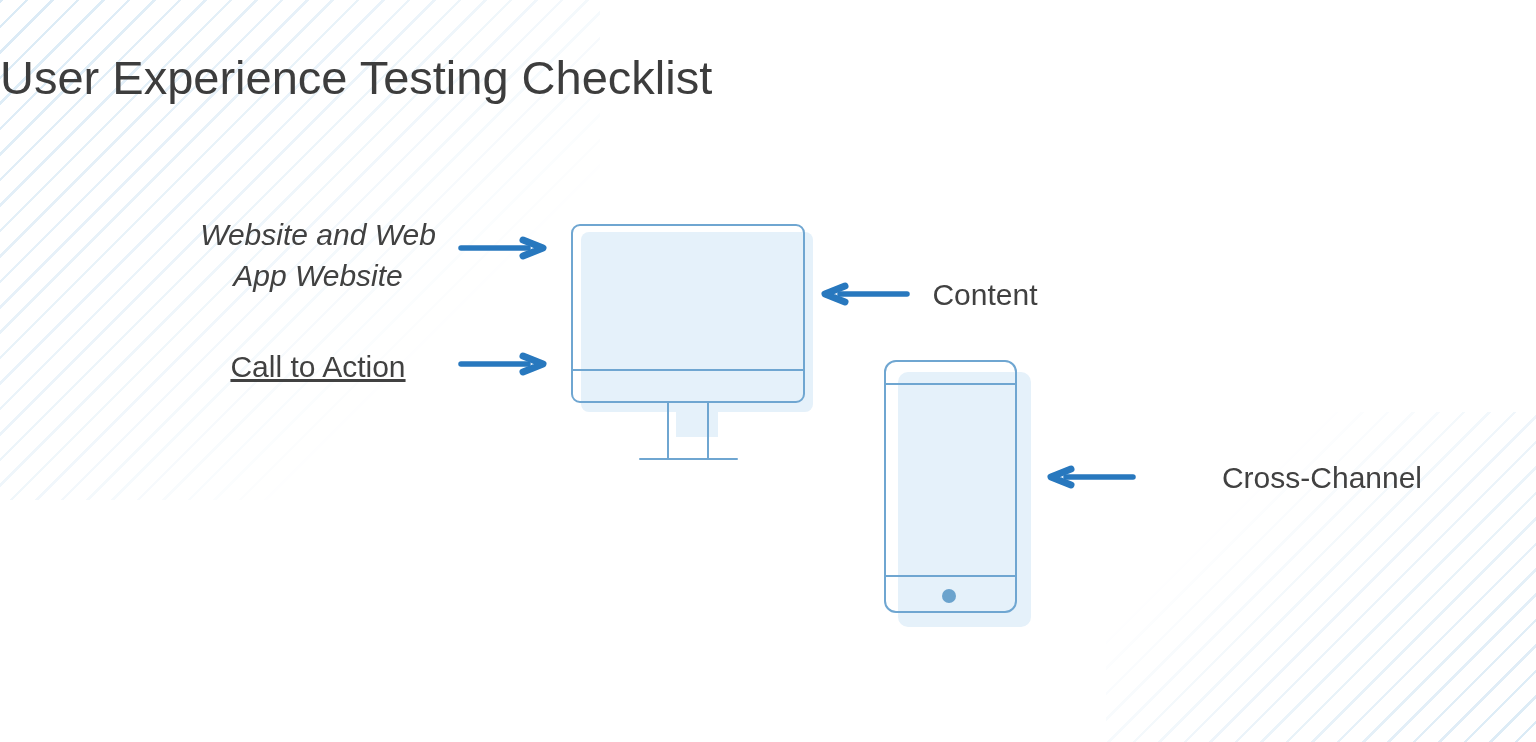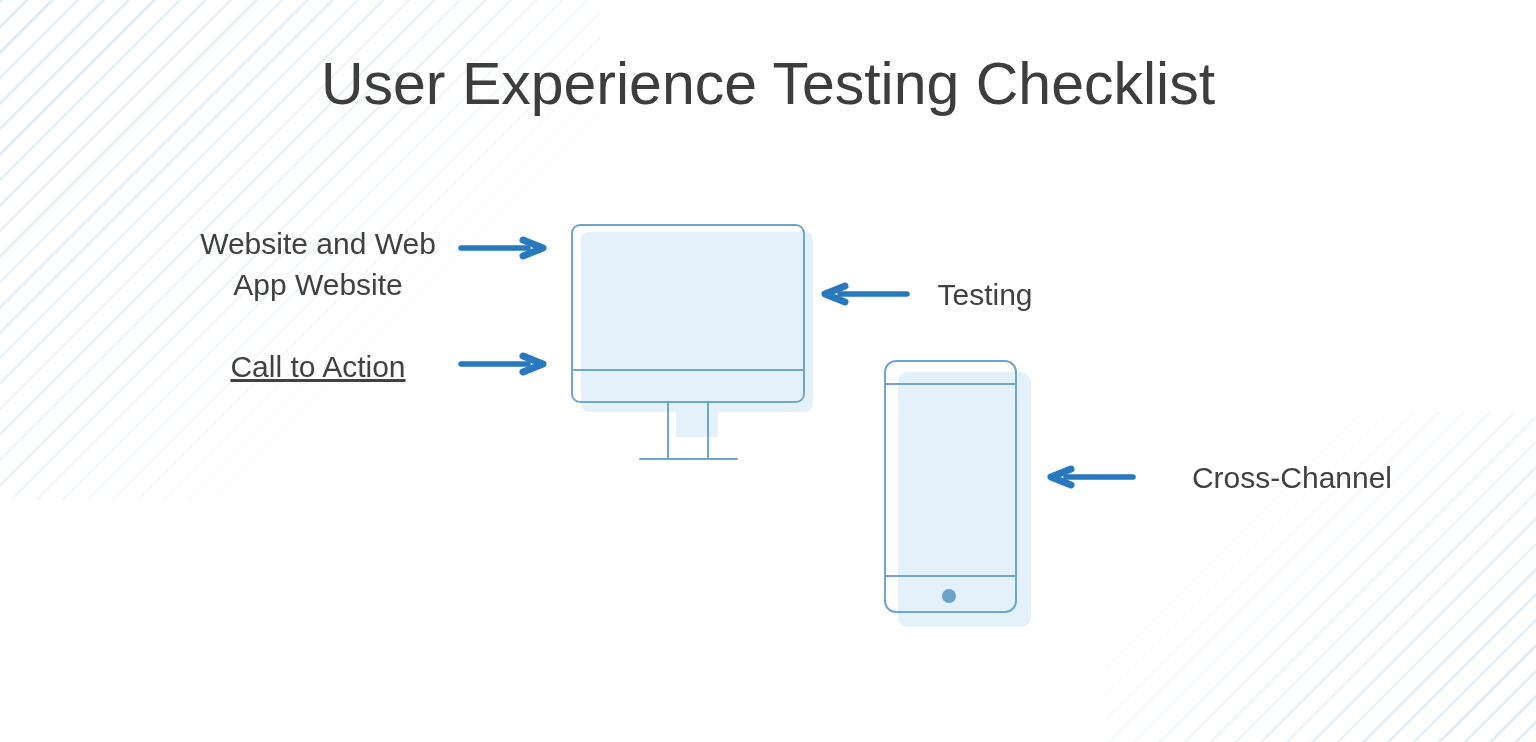--- a/index.html
+++ b/index.html
@@ -32,33 +32,33 @@
   .stripes-br{
     right:0;bottom:0;width:430px;height:330px;
     background:repeating-linear-gradient(135deg,var(--stripe-blue,#d8e9f5) 0 2.5px,transparent 2.5px 18px);
     -webkit-mask-image:linear-gradient(315deg,rgba(0,0,0,.95) 0%,rgba(0,0,0,.45) 42%,transparent 72%);
             mask-image:linear-gradient(315deg,rgba(0,0,0,.95) 0%,rgba(0,0,0,.45) 42%,transparent 72%);
   }
 
   
   .title{
     position:absolute;left:0;right:0;top:50px;margin:0;
-    text-align:center;font-size:59px;font-weight:400;letter-spacing:0px;
+    text-align:left;font-size:47px;font-weight:400;letter-spacing:0px;
     color:var(--title-color,#3d3d3d);
   }
 
   
   .label{
     position:absolute;text-align:center;
     font-size:30px;line-height:41px;color:var(--text-dark,#414141);
   }
-  #label-website{left:140px;top:223px;width:356px;}
+  #label-website{left:140px;top:214px;width:356px;font-style:italic;}
   #label-cta{left:140px;top:346px;width:356px;text-decoration:underline;}
   #label-content{left:895px;top:274px;width:180px;}
-  #label-cross{left:1144px;top:457px;width:296px;}
+  #label-cross{left:1174px;top:457px;width:296px;}
 
   
   .arrow{position:absolute;width:92px;height:26px;}
   .arrow svg{display:block;width:92px;height:26px;}
   .arrow .shaft{stroke:var(--arrow-blue,#2878be);stroke-width:5.5;stroke-linecap:round;fill:none;}
   .arrow .head{stroke:var(--arrow-blue,#2878be);stroke-width:7;stroke-linecap:round;stroke-linejoin:round;fill:none;}
   .arrow-left svg{transform:scaleX(-1);}
   #arrow-website{left:458px;top:235px;}
   #arrow-cta{left:458px;top:351px;}
   #arrow-content{left:818px;top:281px;}
@@ -95,21 +95,21 @@
   <div class="stripes stripes-br"></div>
 
   <h1 class="title">User Experience Testing Checklist</h1>
 
   <div class="label" id="label-website">
     <div>Website and Web</div>
     <div>App Website</div>
   </div>
   <div class="label" id="label-cta">Call to Action</div>
 
-  <div class="label" id="label-content">Testing</div>
+  <div class="label" id="label-content">Content</div>
   <div class="label" id="label-cross">
     <div>Cross-Channel</div>
   </div>
 
   <div class="arrow" id="arrow-website">
     <svg viewBox="0 0 92 26">
       <path class="shaft" d="M3 13 H70"></path>
       <path class="head" d="M65 5 L85 13 L65 21"></path>
     </svg>
   </div>

